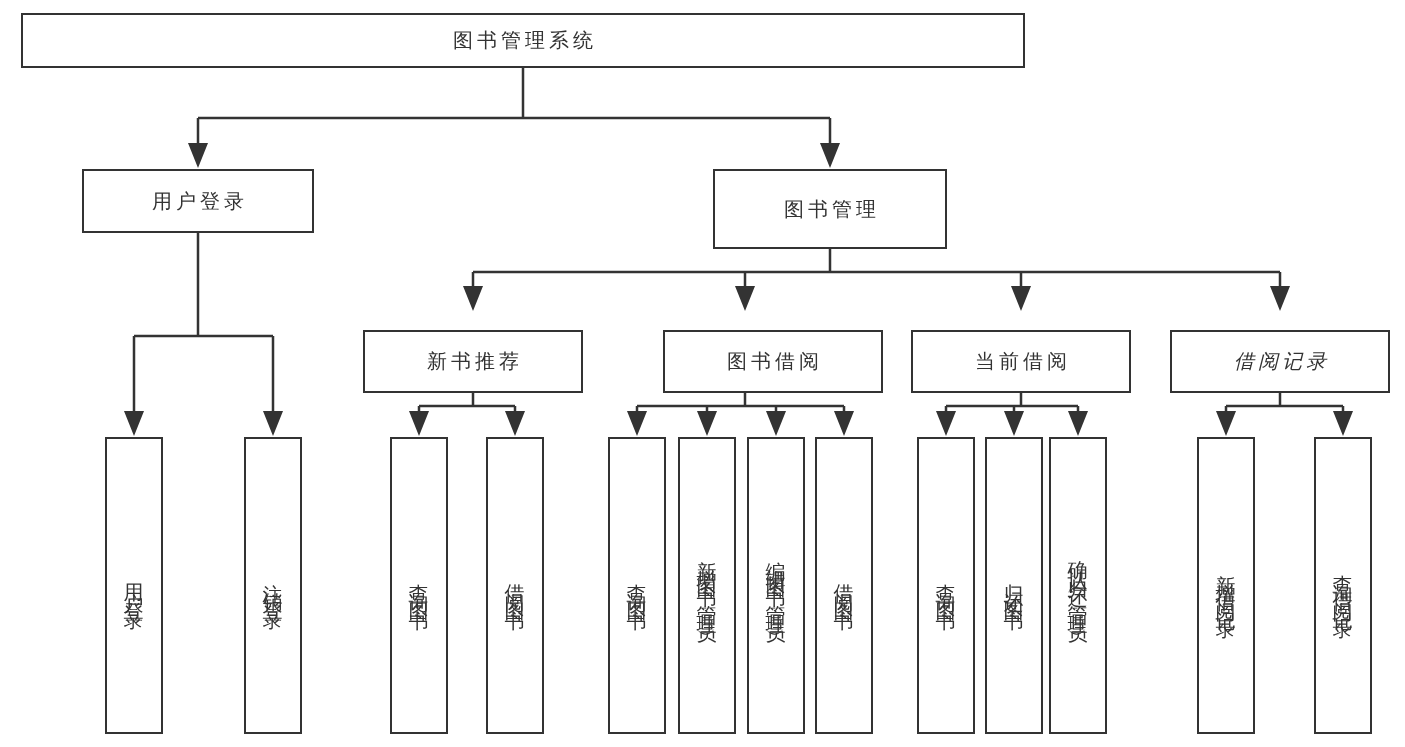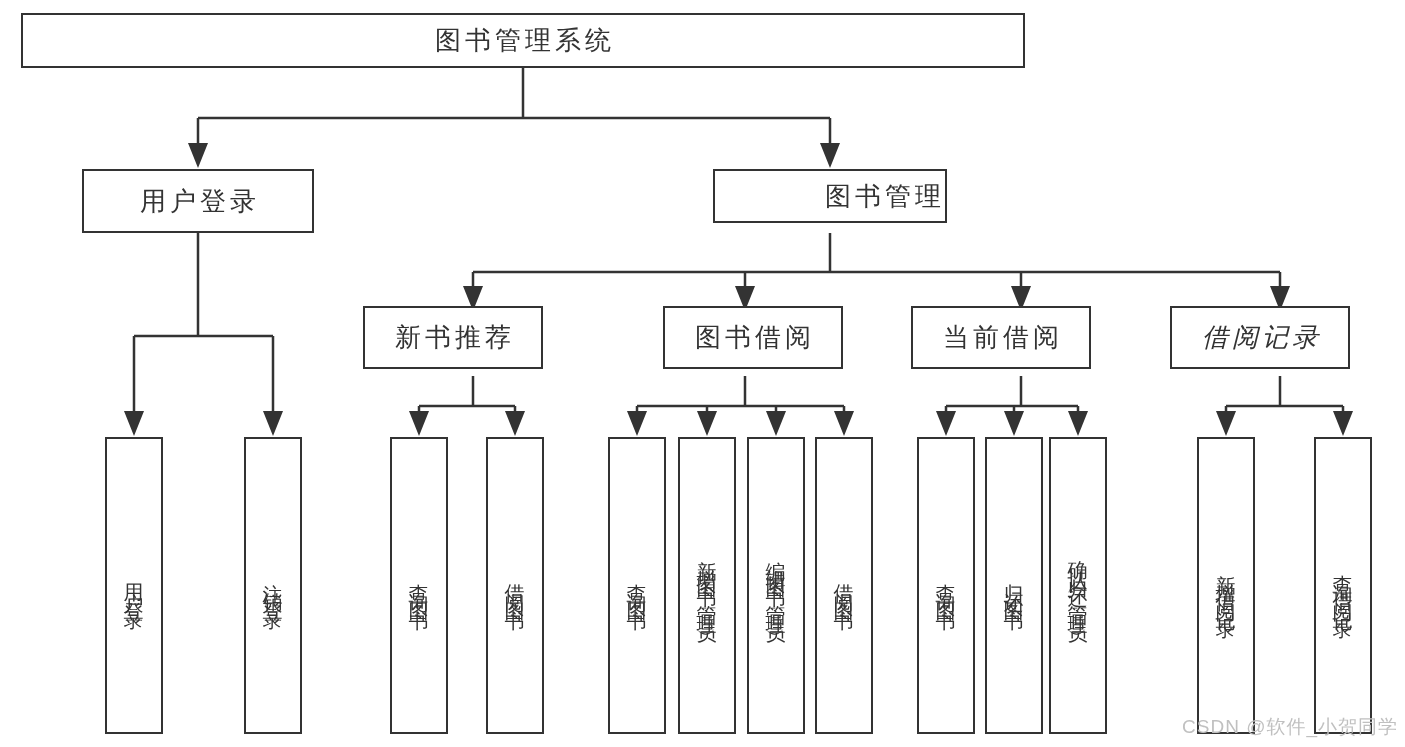--- a/index.html
+++ b/index.html
@@ -26,40 +26,40 @@
   }
   .node {
     position: absolute;
     border: 2.5px solid var(--line);
     background: var(--box-fill);
     display: flex;
     align-items: center;
     justify-content: center;
   }
   .h-node span {
-    font-size: 26px;
+    font-size: 20px;
     letter-spacing: 4px;
     color: var(--text);
     white-space: nowrap;
     text-indent: 4px;
   }
   .v-node span {
     writing-mode: vertical-rl;
     text-orientation: mixed;
     font-size: 20px;
     letter-spacing: 9px;
     line-height: 1;
     color: var(--text);
     white-space: nowrap;
   }
   
   #root-box        { left: 21px;   top: 13px;  width: 1004px; height: 55px; }
   #user-login-box  { left: 82px;   top: 169px; width: 232px;  height: 64px; }
-  #book-mgmt-box   { left: 713px;  top: 169px; width: 234px;  height: 54px; justify-content: flex-end; }
-  .level3          { top: 306px; width: 180px; height: 63px; }
+  #book-mgmt-box   { left: 713px;  top: 169px; width: 234px;  height: 80px; }
+  .level3          { top: 330px; width: 220px; height: 63px; }
   #new-book-box    { left: 363px; }
   #borrowing-box   { left: 635px; margin-left: 28px; }
   #current-box     { left: 911px; }
   #records-box     { left: 1170px; font-style: italic; }
   .leaf            { top: 437px; width: 58px; height: 297px; }
   #leaf-login          { left: 105px; }
   #leaf-logout         { left: 244px; }
   #leaf-query-1        { left: 390px; }
   #leaf-borrow-1       { left: 486px; }
   #leaf-query-2        { left: 608px; }
@@ -180,14 +180,13 @@
   <div id="leaf-confirm" class="node v-node leaf">
     <span>确认归还（管理员）</span>
   </div>
   <div id="leaf-add-record" class="node v-node leaf">
     <span>新增借阅记录</span>
   </div>
   <div id="leaf-query-record" class="node v-node leaf">
     <span>查询借阅记录</span>
   </div>
 
-  <div id="watermark">CSDN @软件_小贺同学</div>
 </div>
 
 </body></html>

